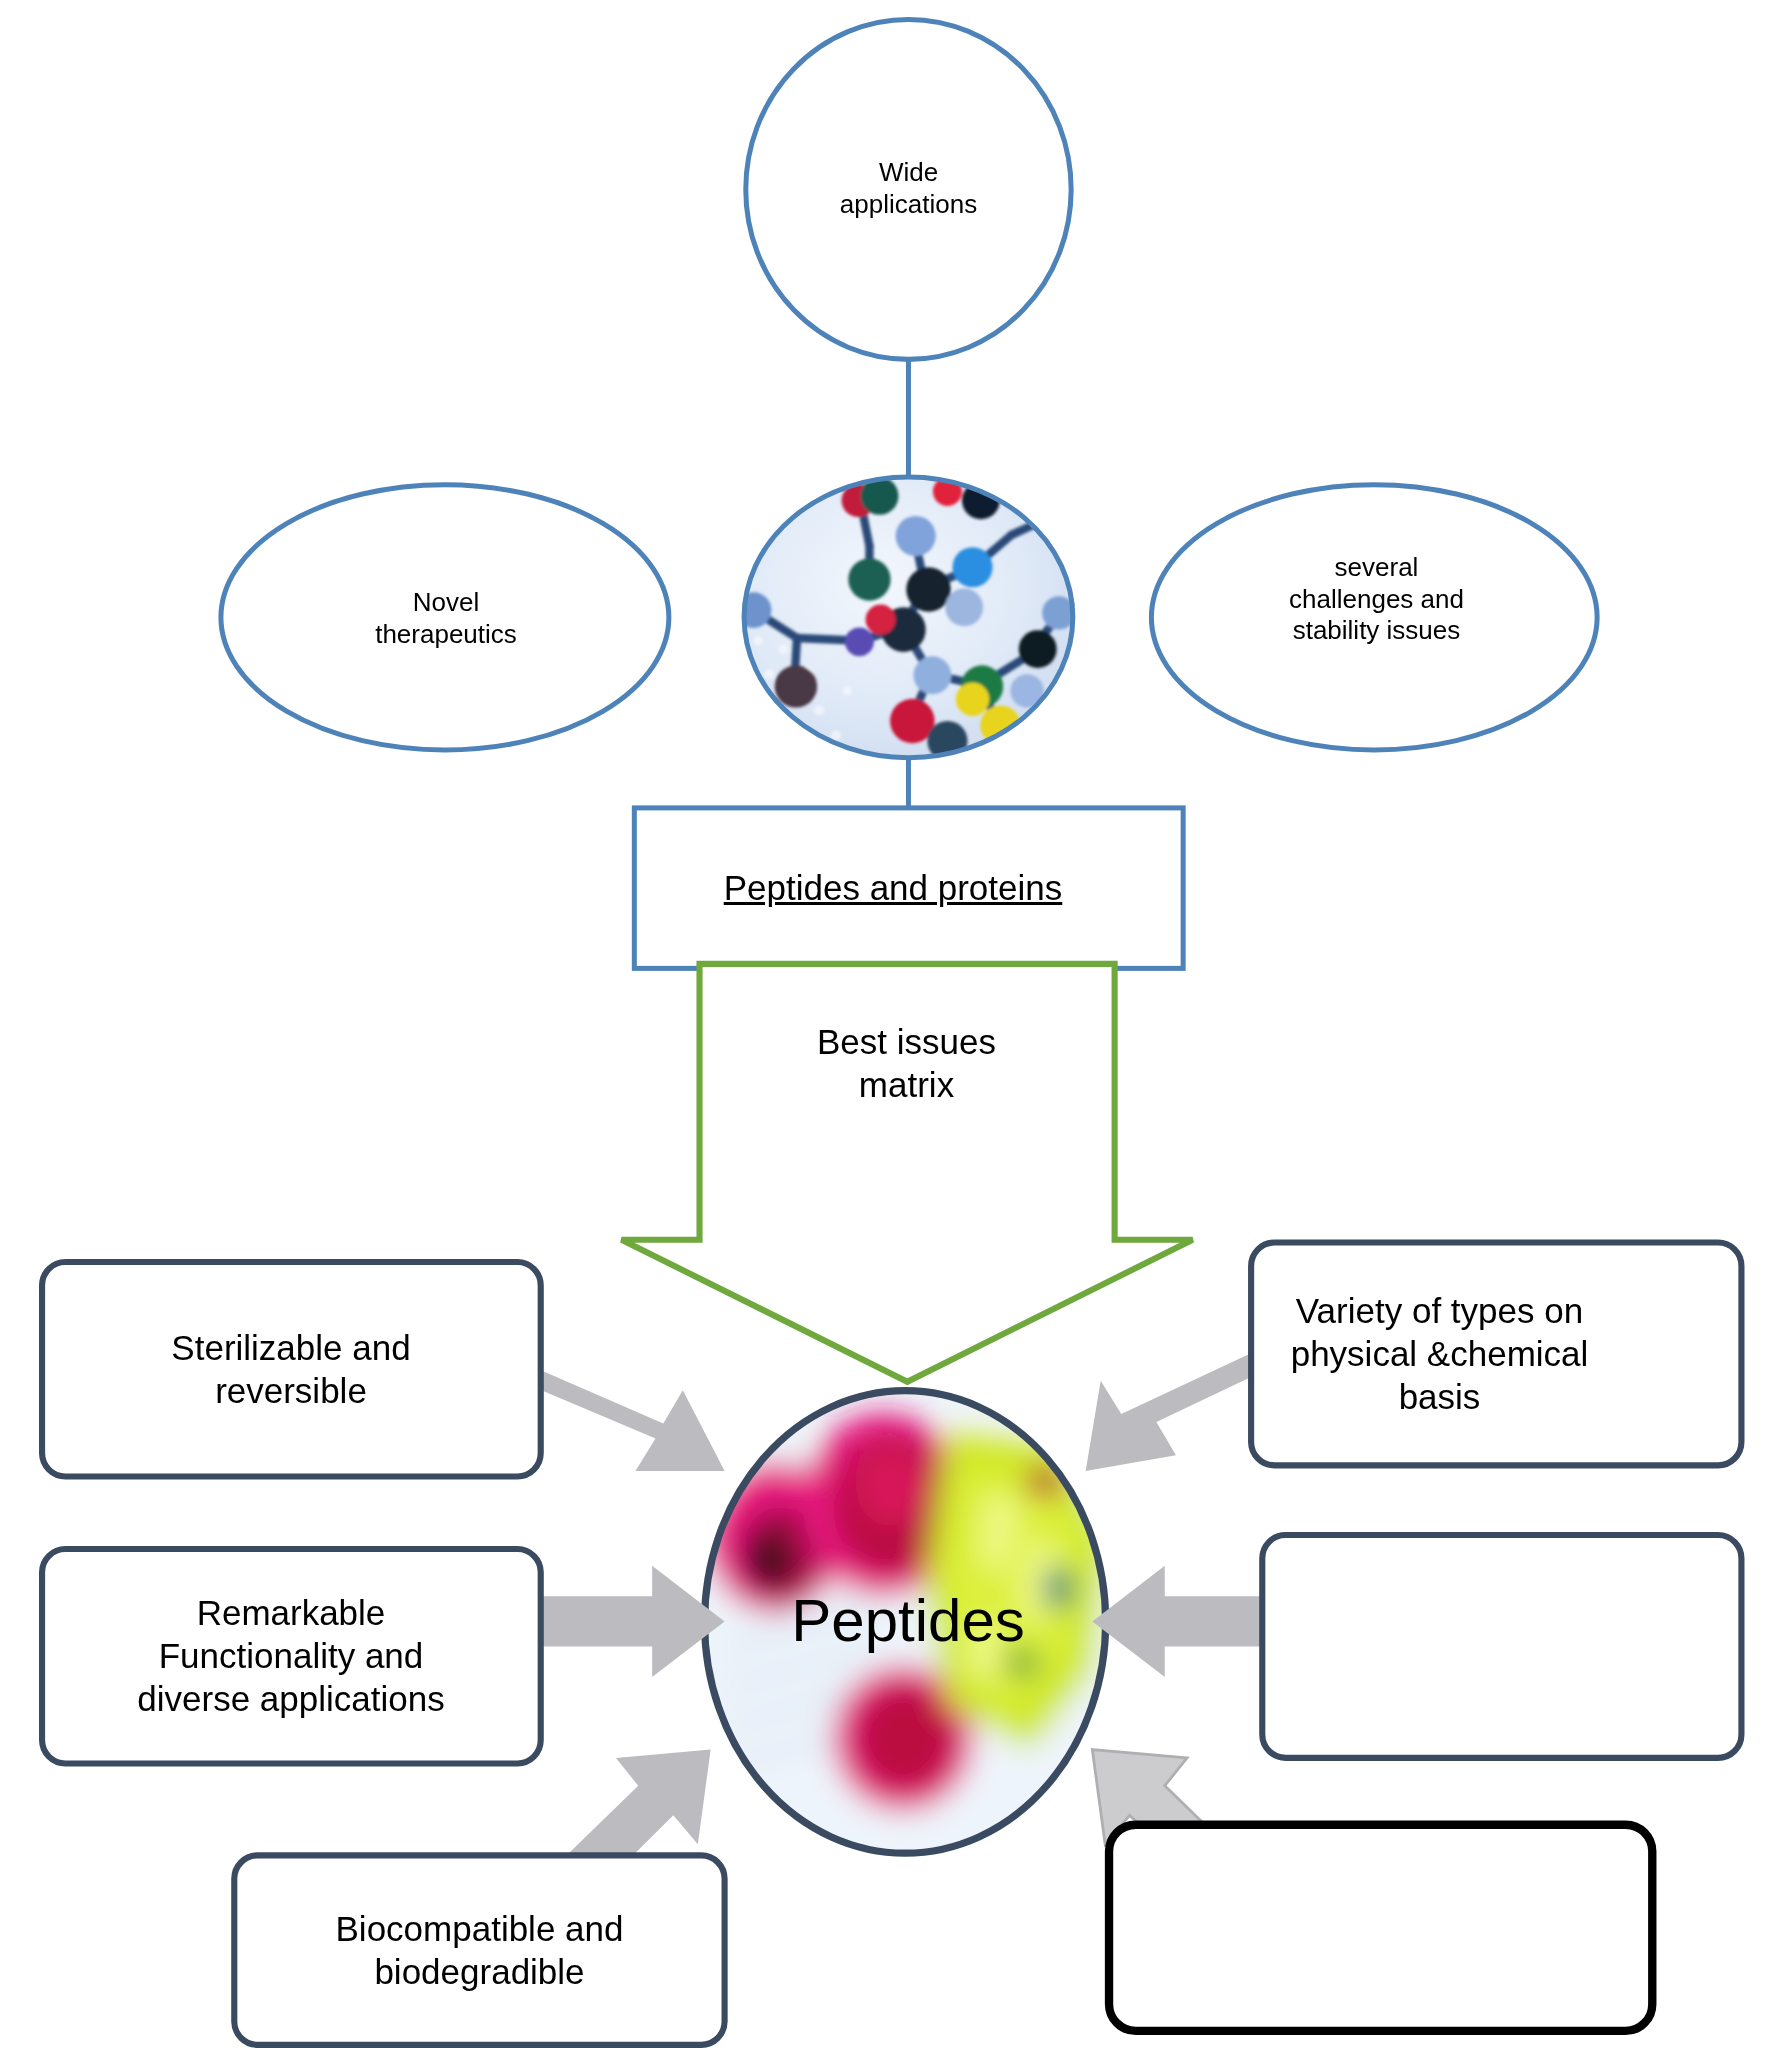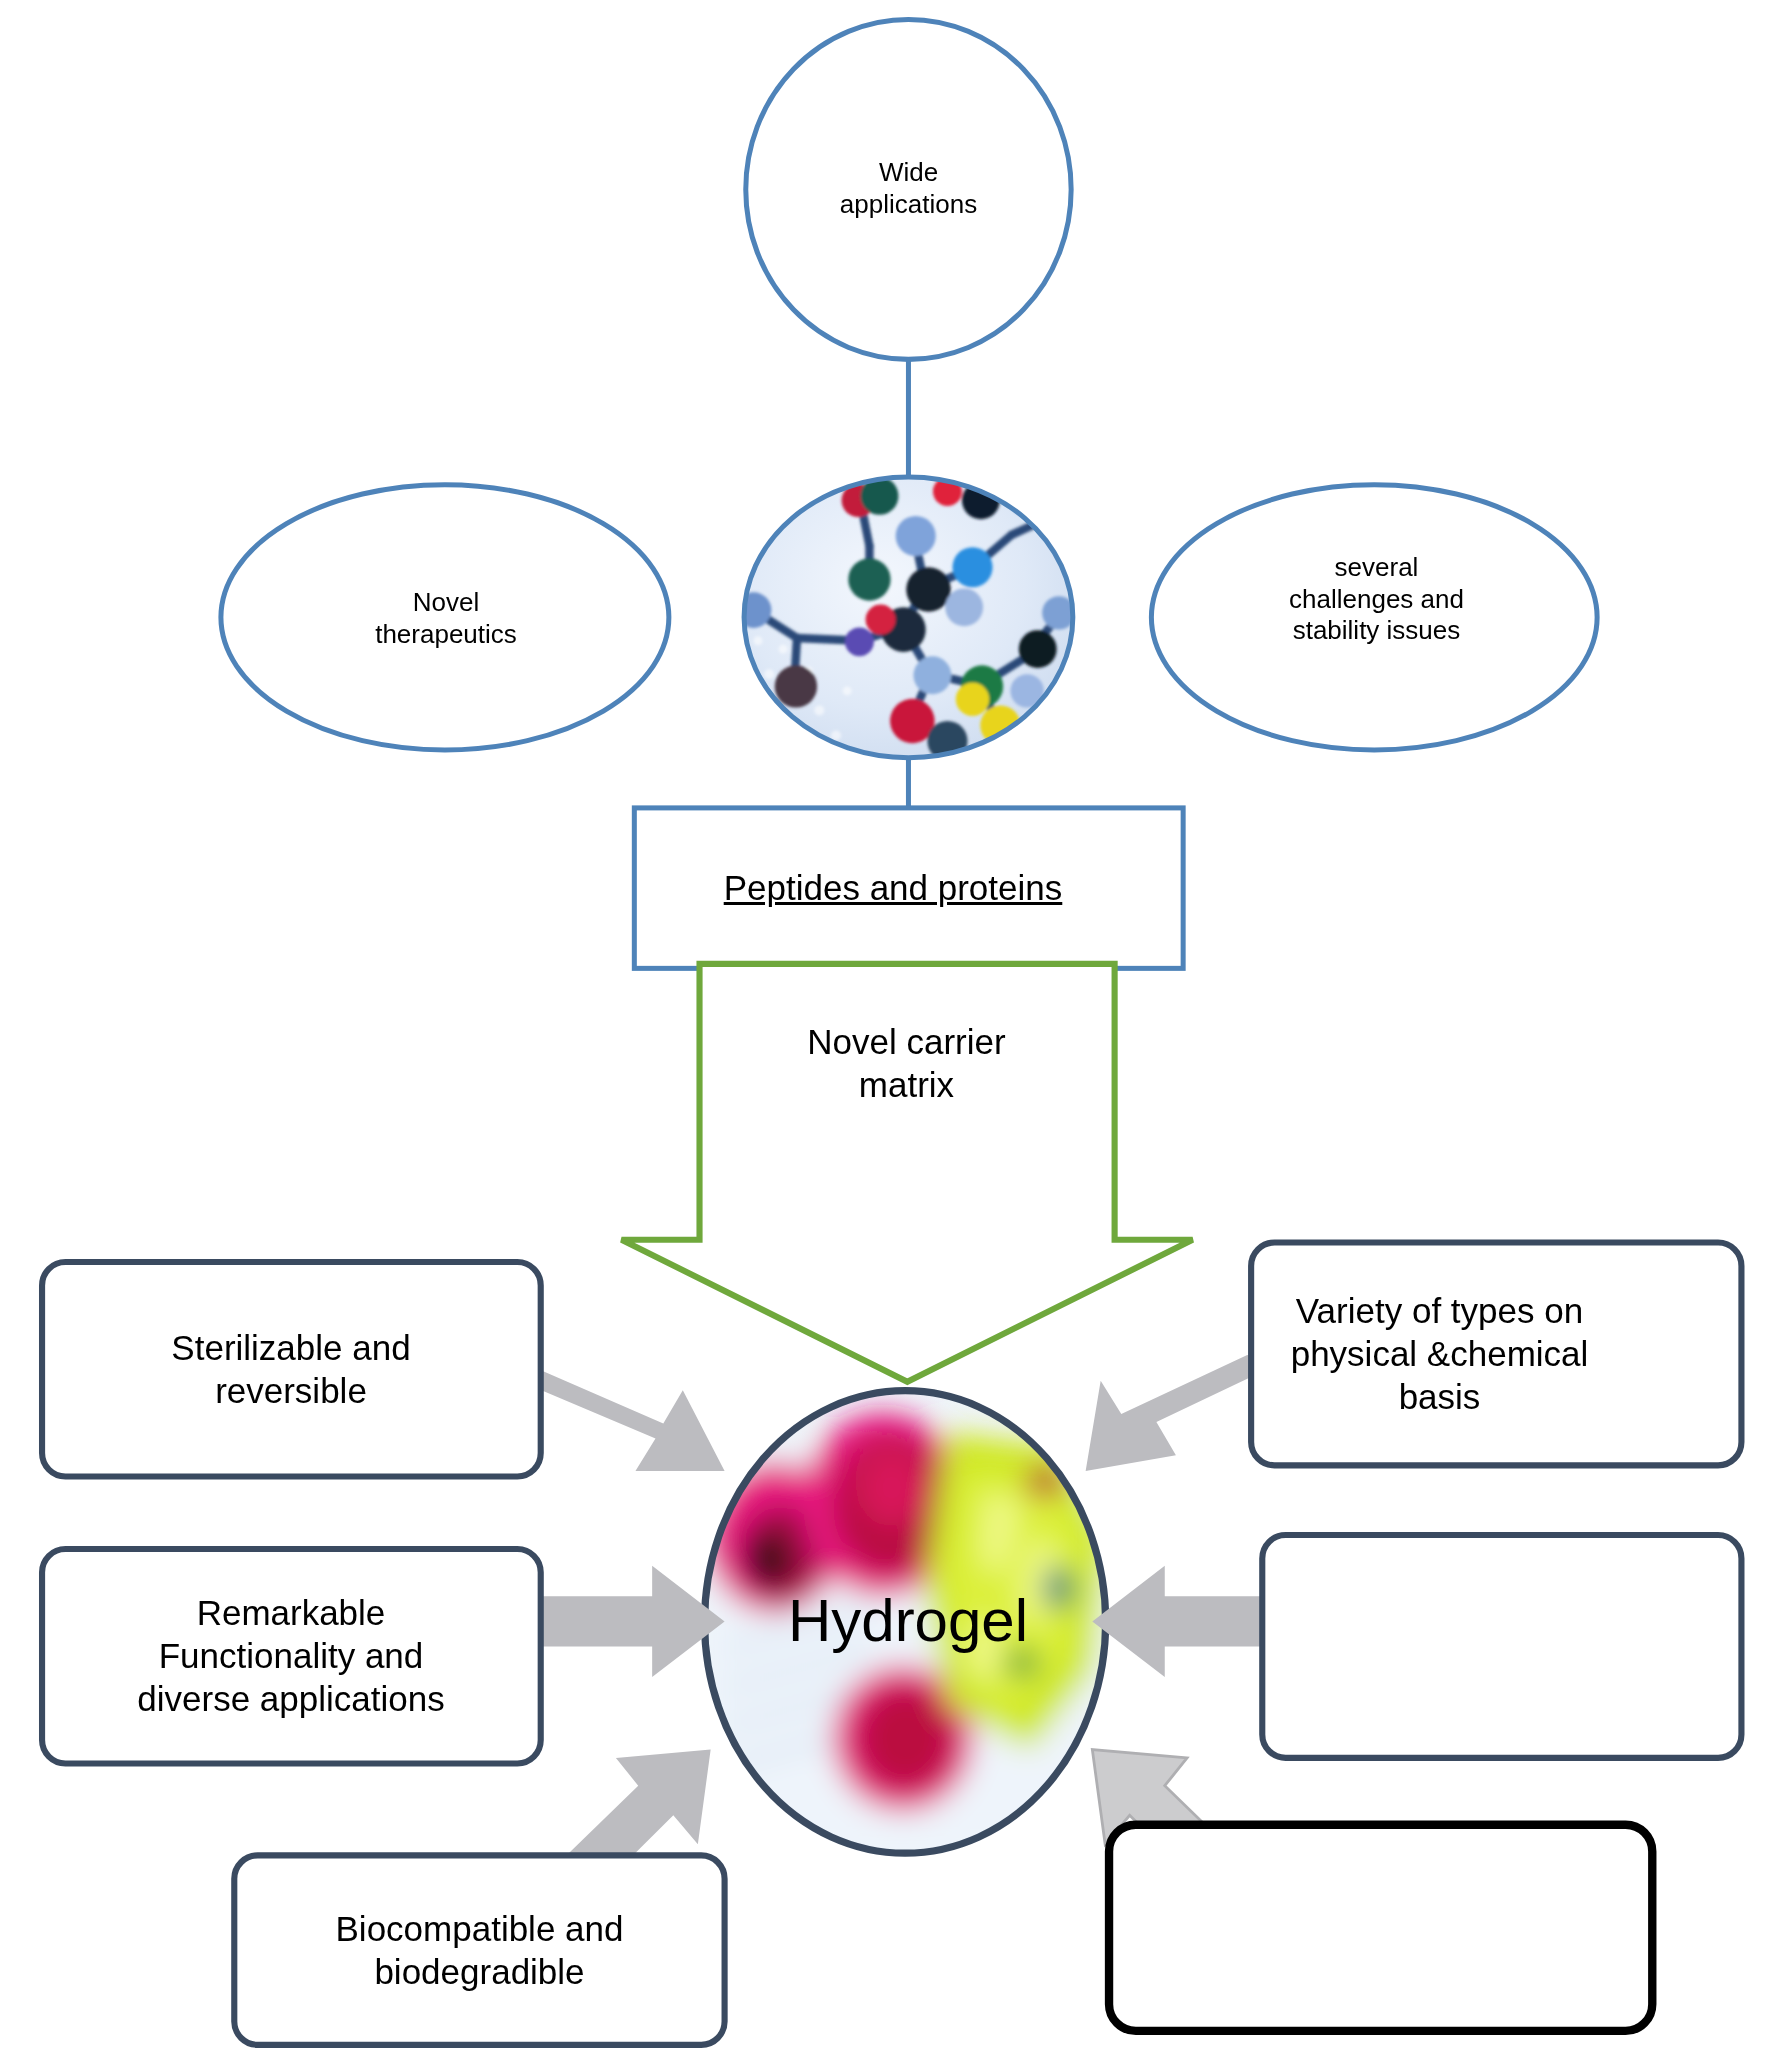--- a/index.html
+++ b/index.html
@@ -233,24 +233,24 @@
 
   <div class="txt ellipse-label" style="left:290px; top:549px; width:312px; height:139px;">Novel
 therapeutics</div>
 
   <div class="txt ellipse-label" style="left:1204px; top:516px; width:345px; height:167px;">several
 challenges and
 stability issues</div>
 
   <div class="txt box-label-blue" style="left:624px; top:808px; width:538px; height:160px;text-decoration:underline;">Peptides and proteins</div>
 
-  <div class="txt green-label" style="left:699px; top:997px; width:415px; height:134px;">Novel carrier
+  <div class="txt green-label" style="left:699px; top:997px; width:415px; height:134px;">Best issues
 matrix</div>
 
-  <div class="txt hydrogel-label" style="left:713px; top:1582px; width:390px; height:78px;">Hydrogel</div>
+  <div class="txt hydrogel-label" style="left:713px; top:1582px; width:390px; height:78px;">Peptides</div>
 
   <div class="txt rbox-label" style="left:47px; top:1262px; width:488px; height:215px;">Sterilizable and
 reversible</div>
 
   <div class="txt rbox-label" style="left:47px; top:1549px; width:488px; height:215px;">Remarkable
 Functionality and
 diverse applications</div>
 
   <div class="txt rbox-label" style="left:240px; top:1856px; width:479px; height:189px;">Biocompatible and
 biodegradible</div>

